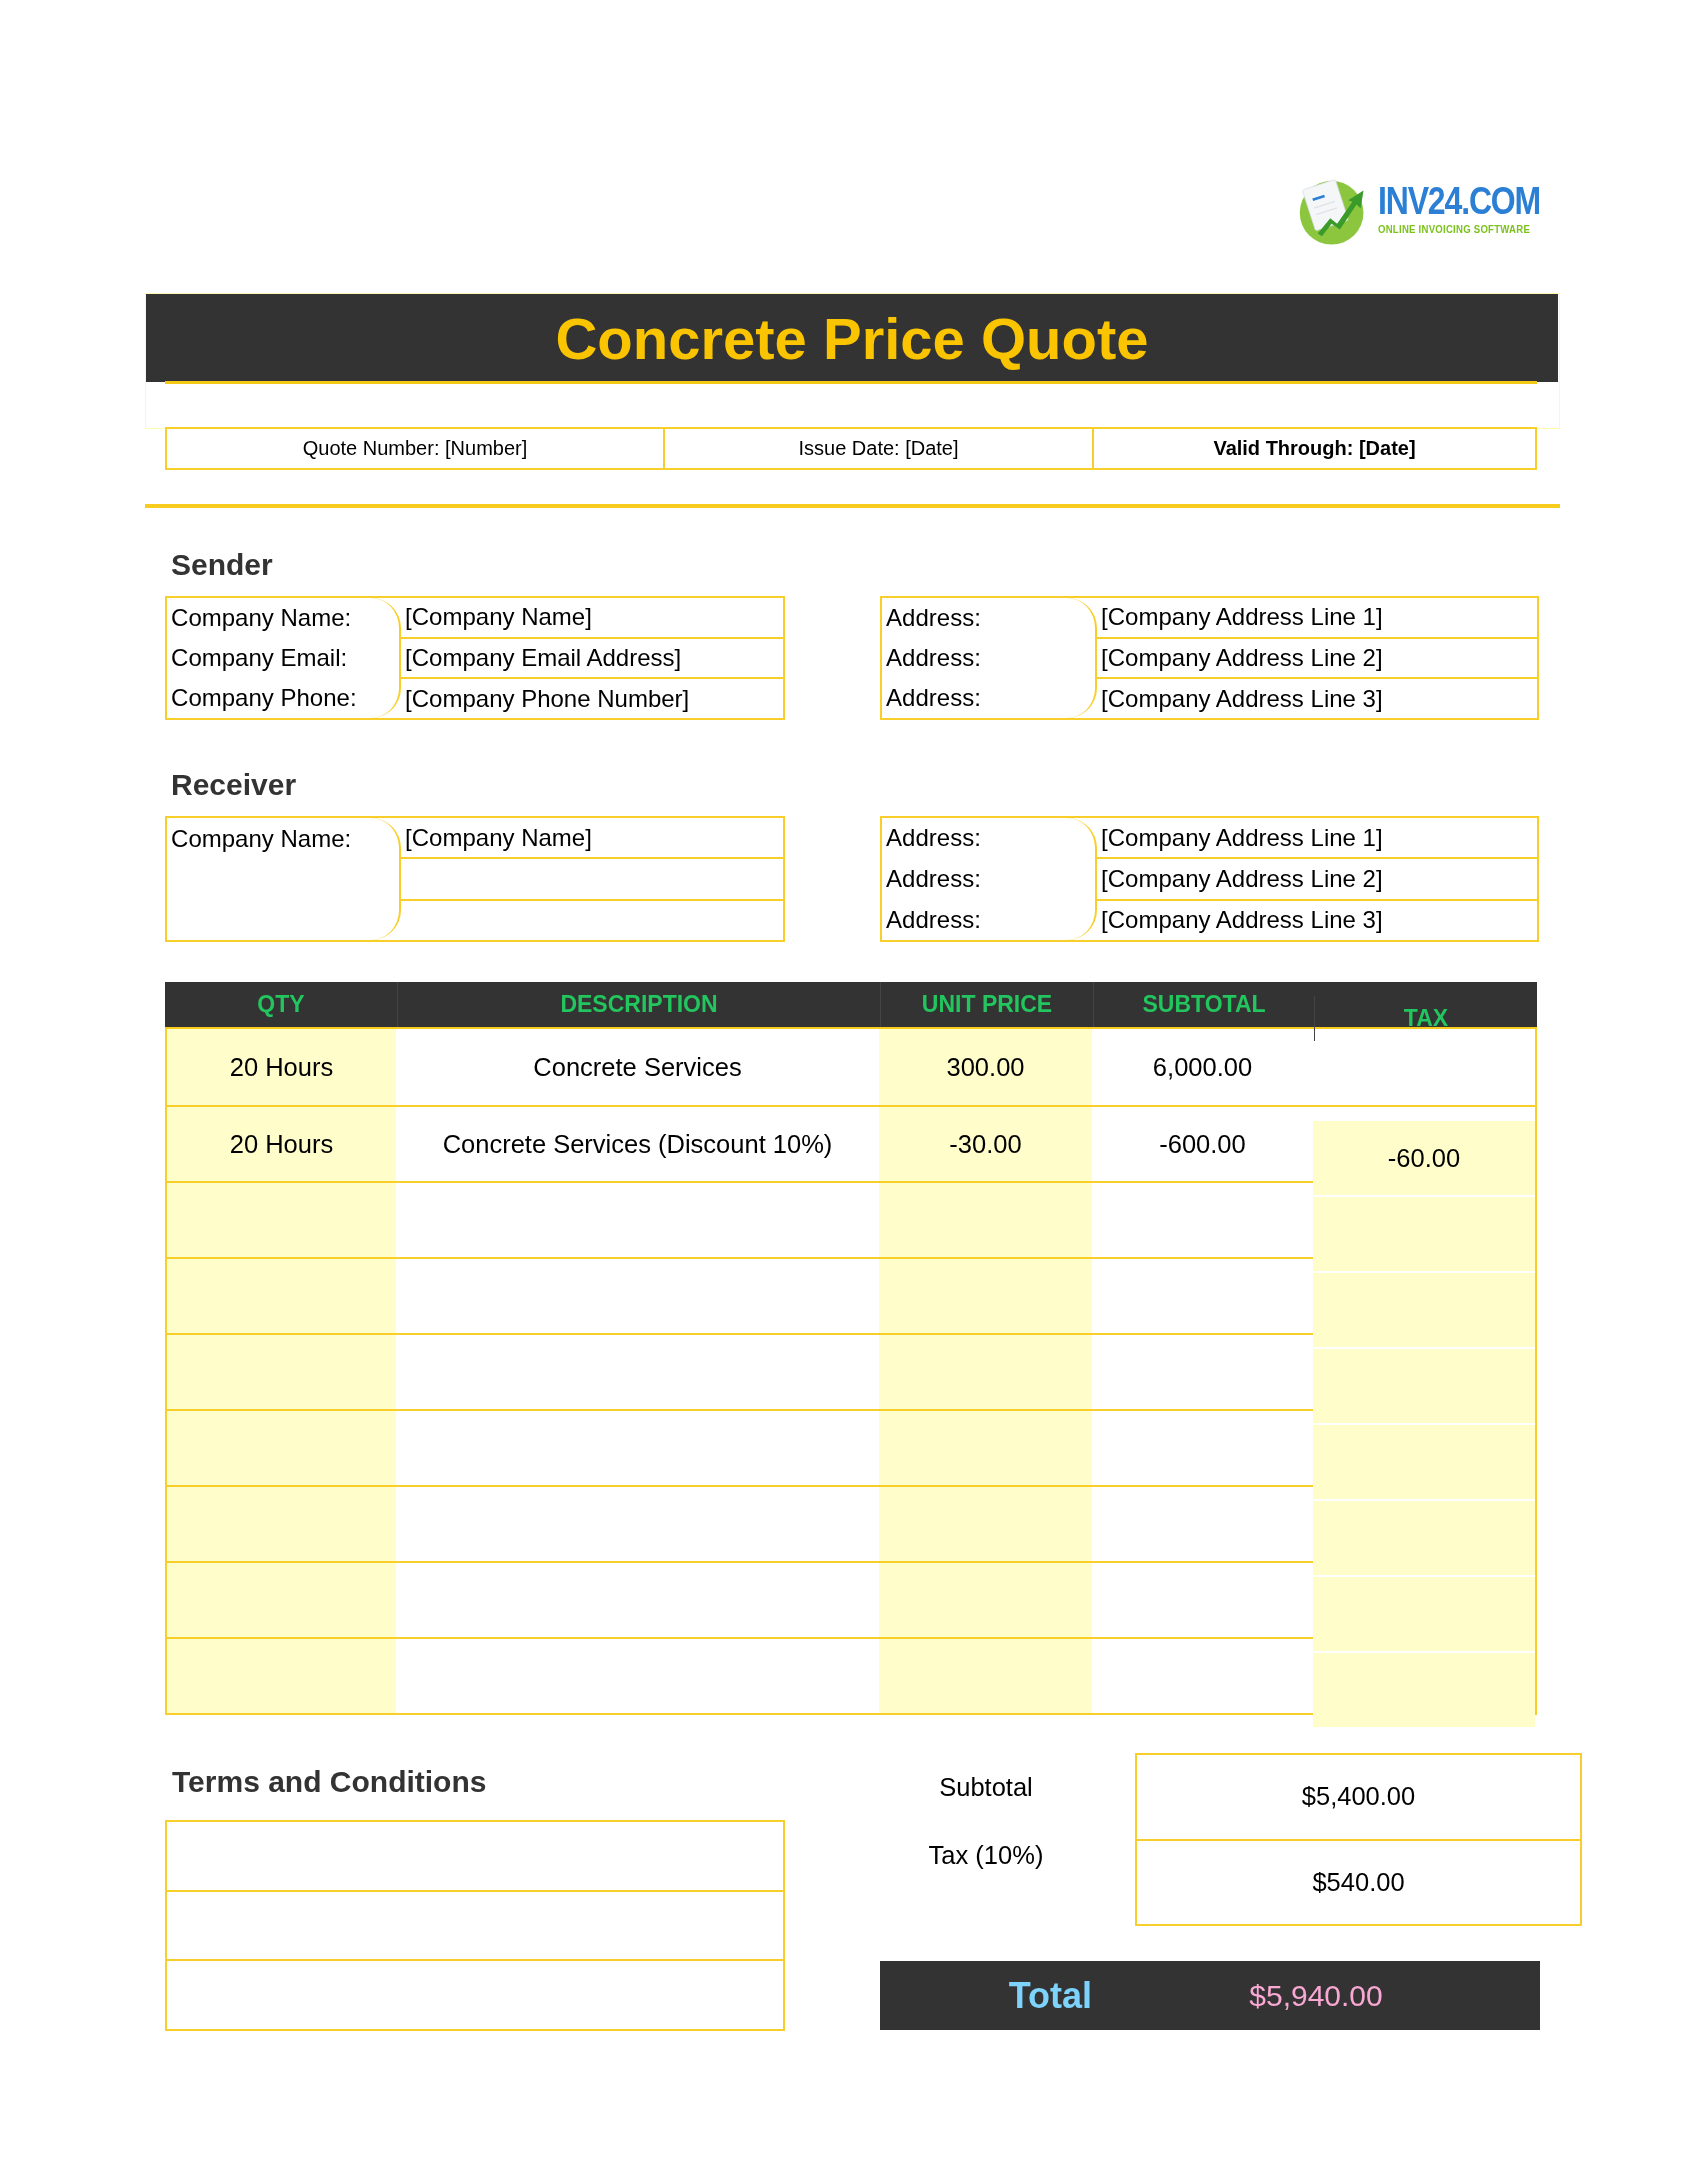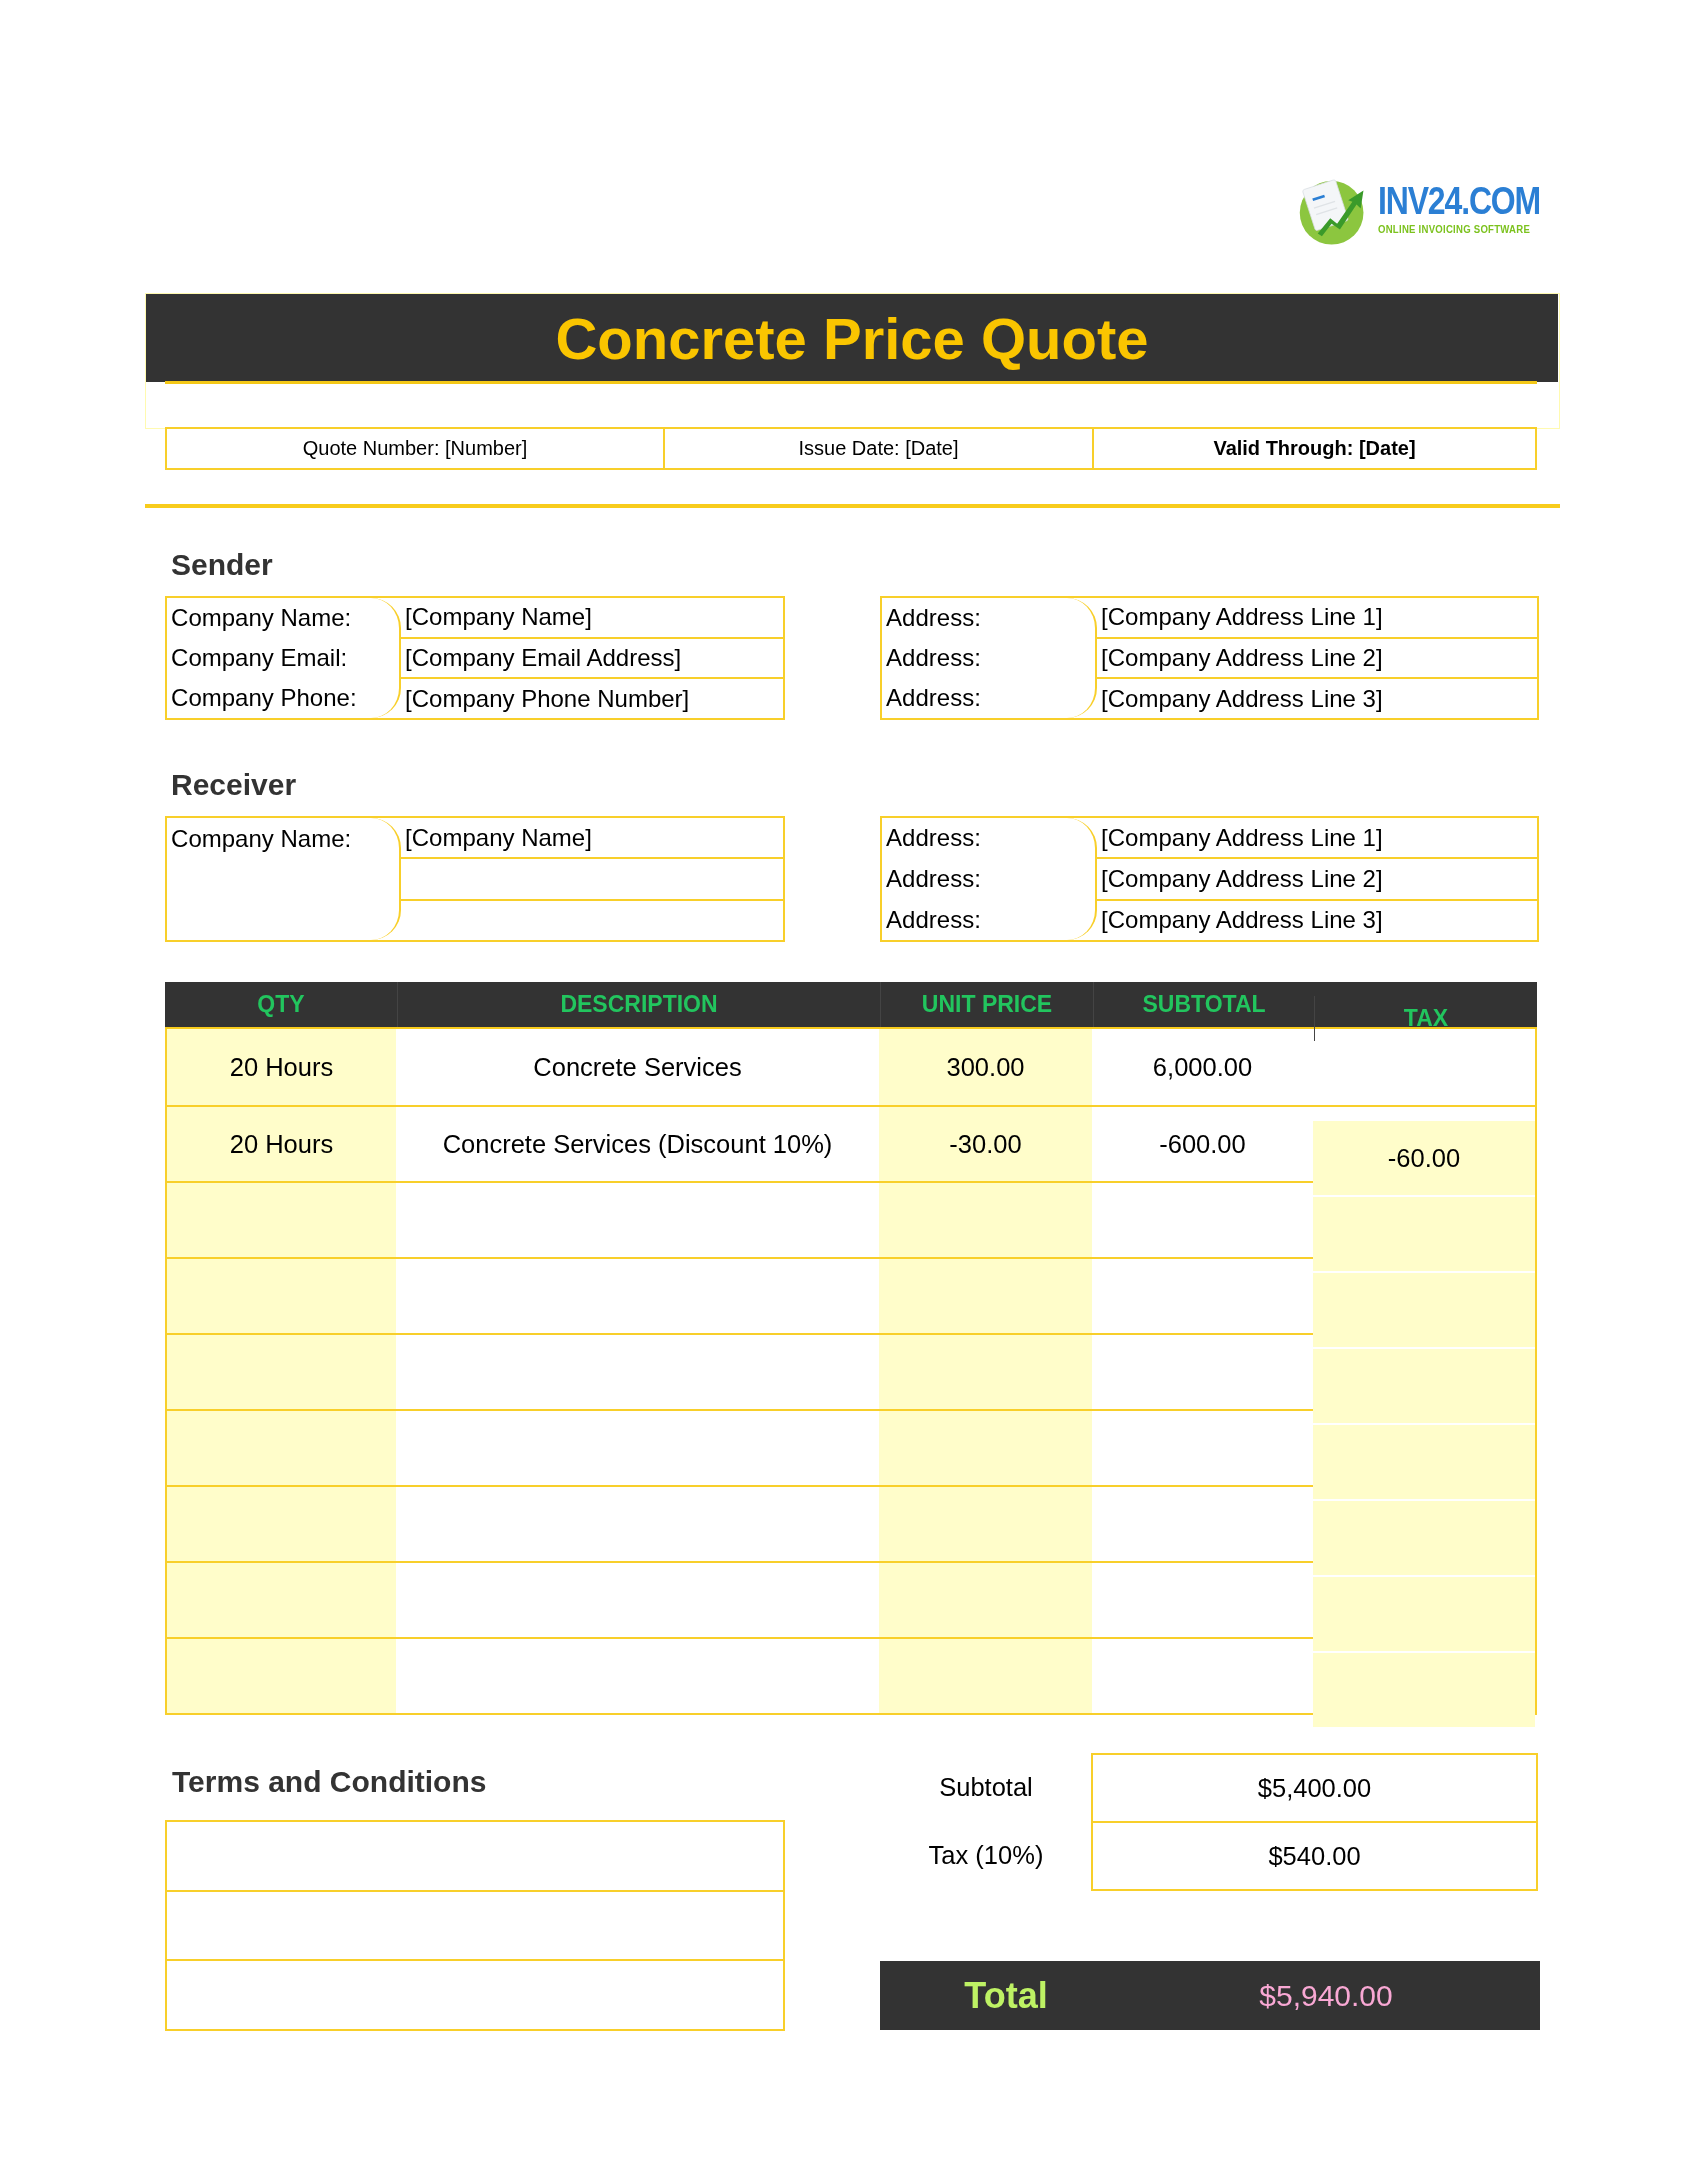--- a/index.html
+++ b/index.html
@@ -60,26 +60,26 @@
   .w-sub { width: 221px; }
   .w-tax { width: 224px; margin-top: 14px; }
 
   
   .terms-box { left: 165px; top: 1820px; width: 620px; height: 211px; border: 2.8px solid #f8cf2a; display: flex; flex-direction: column; }
   .terms-box .tr { flex: 1; }
   .terms-box .tr + .tr { border-top: 2.8px solid #f8cf2a; }
 
   
   .sum-label { font-size: 25.5px; text-align: center; width: 212px; }
-  .sum-box { left: 1091px; top: 1753px; width: 447px; height: 138px; border: 2.8px solid #f8cf2a; display: flex; flex-direction: column; }
+  .sum-box { left: 1135px; top: 1753px; width: 447px; height: 173px; border: 2.8px solid #f8cf2a; display: flex; flex-direction: column; }
   .sum-box .sr { flex: 1; display: flex; align-items: center; justify-content: center; font-size: 25.5px; }
   .sum-box .sr + .sr { border-top: 2.8px solid #f8cf2a; }
 
   .total-bar { left: 880px; top: 1961px; width: 660px; height: 69px; background: #333333; display: flex; align-items: center; }
-  .total-label { width: 212px; text-align: center; color: #bef264; font-weight: bold; font-size: 36px; padding-left: 20px; }
+  .total-label { width: 212px; text-align: right; color: #7dd3fc; font-weight: bold; font-size: 36px; }
   .total-value { flex: 1; text-align: center; color: #f9a8d4; font-weight: normal; font-size: 30px; }
 </style>
 </head>
 <body>
 
 <div class="abs logo">
   <svg class="logo-badge" viewBox="0 0 104 104">
     <circle cx="50" cy="56" r="46" fill="#8cc63f"></circle>
     <rect x="16" y="14" width="50" height="62" rx="3" fill="#f4f6f8" stroke="#d8dde2" transform="rotate(-18 41 45)"></rect>
     <rect x="26" y="30" width="18" height="4" fill="#2b7fd4" transform="rotate(-18 41 45)"></rect>

